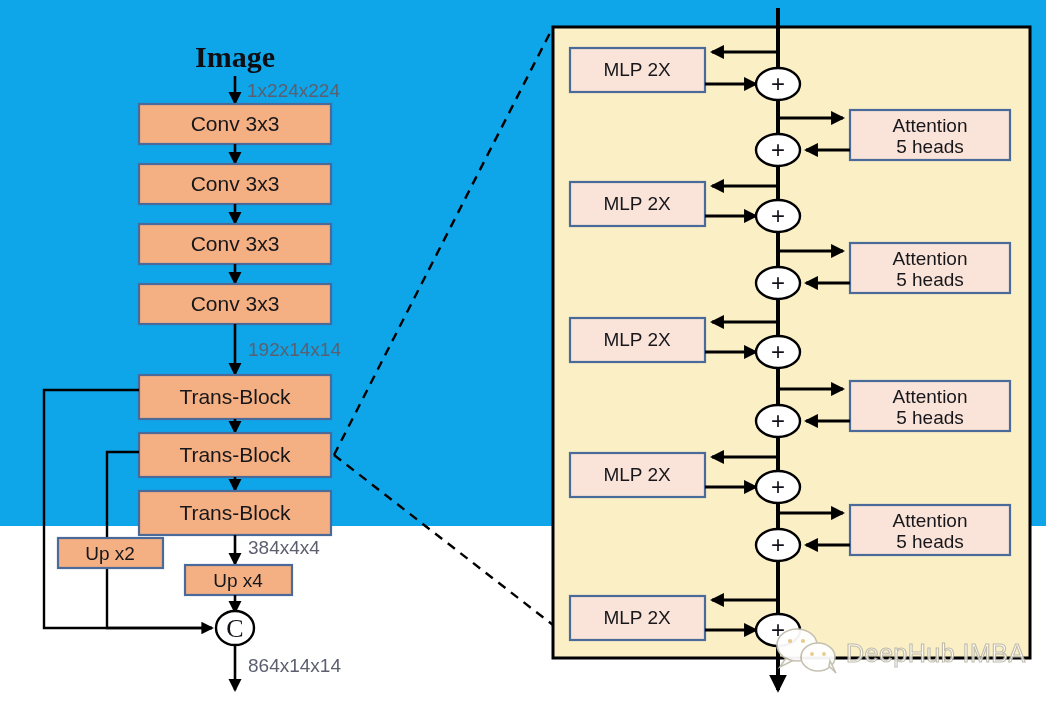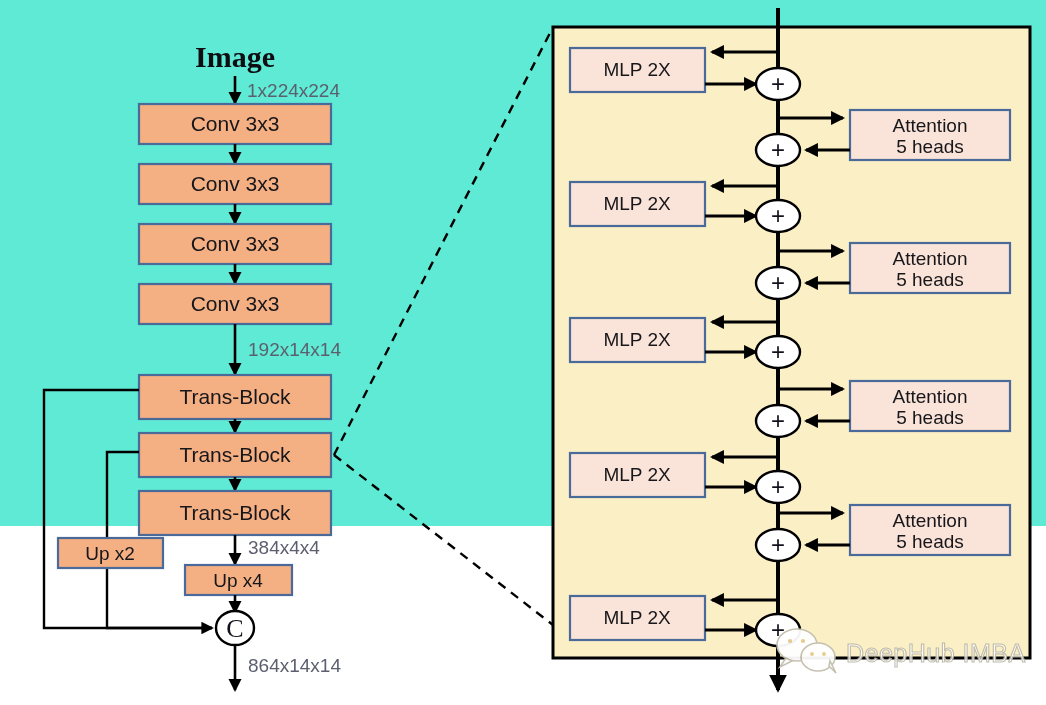--- a/index.html
+++ b/index.html
@@ -1,18 +1,18 @@
 <!DOCTYPE html>
 <html><head>
 <meta charset="utf-8">
 <style>
   html,body{margin:0;padding:0;background:#ffffff;}
   body{width:1046px;height:705px;overflow:hidden;
        font-family:"Liberation Sans", sans-serif;}
-  #stage{position:relative;width:1046px;height:526px;background:#5eead4;}
+  #stage{position:relative;width:1046px;height:526px;background:#0ea5e9;}
   svg{display:block;}
   .blk-label{font-family:"Liberation Sans", sans-serif;font-size:21px;fill:#17171b;}
   .blk-label-sm{font-family:"Liberation Sans", sans-serif;font-size:19px;fill:#17171b;}
   .dim-label{font-family:"Liberation Sans", sans-serif;font-size:19px;fill:#5c5f6e;}
   .title-label{font-family:"Liberation Serif", serif;font-size:30px;font-weight:700;fill:#0d0d12;}
   .plus-label{font-family:"Liberation Sans", sans-serif;font-size:24px;fill:#10101a;}
   .cat-label{font-family:"Liberation Serif", serif;font-size:26px;fill:#10101a;}
   .wm-text{font-family:"Liberation Sans", sans-serif;font-size:25px;
            fill:#ffffff;stroke:#b9b5a6;stroke-width:1.1;opacity:.92;letter-spacing:.5px;}
 </style>

